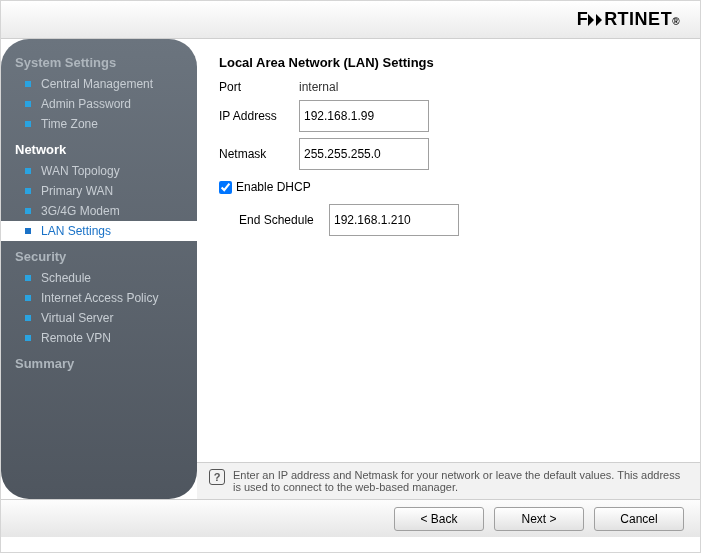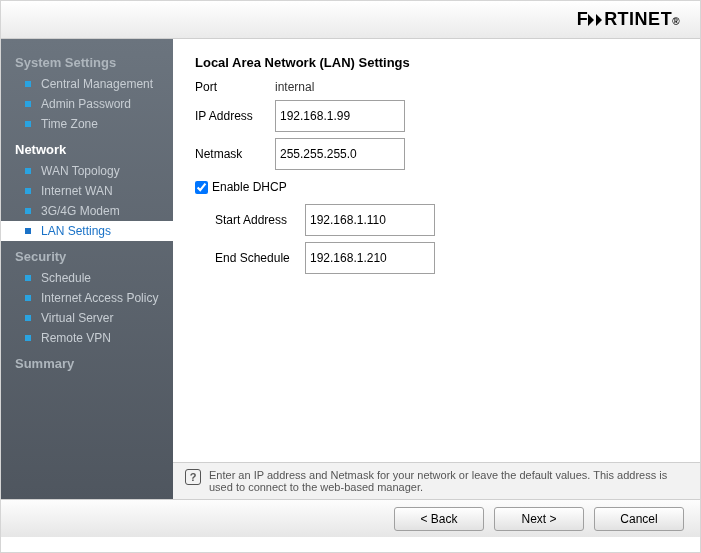--- a/index.html
+++ b/index.html
@@ -36,24 +36,25 @@
     border-left: 6px solid #000;
     vertical-align: middle;
     margin-right: 2px;
   }
   .body-area {
     display: flex;
     height: 460px;
     background: #fff;
   }
   .sidebar {
-    width: 172px;
+    width: 196px;
     background: linear-gradient(to bottom, #6b747e, #4f565f);
     color: #c8ced4;
     padding: 8px 0;
+    border-radius: 28px;
   }
   .group-title {
     font-weight: bold;
     color: #aeb6bd;
     padding: 8px 14px 4px;
     font-size: 13px;
   }
   .group-title.active {
     color: #ffffff;
   }
@@ -193,21 +194,21 @@
       <span>Time Zone</span>
     </div>
 
     <div class="group-title active">Network</div>
     <div class="nav-item">
       <span class="bullet"></span>
       <span>WAN Topology</span>
     </div>
     <div class="nav-item">
       <span class="bullet"></span>
-      <span>Internet WAN</span>
+      <span>Primary WAN</span>
     </div>
     <div class="nav-item">
       <span class="bullet"></span>
       <span>3G/4G Modem</span>
     </div>
     <div class="nav-item selected">
       <span class="bullet"></span>
       <span>LAN Settings</span>
     </div>
 
@@ -251,24 +252,20 @@
       <input type="text" value="255.255.255.0" style="">
     </div>
 
     <div class="dhcp-block">
       <div class="checkbox-row">
         <input type="checkbox" checked="" style="">
         <span>Enable DHCP</span>
       </div>
       <div class="dhcp-fields">
         <div class="form-row">
-          <span class="label">Start Address</span>
-          <input type="text" value="192.168.1.110" style="">
-        </div>
-        <div class="form-row">
           <span class="label">End Schedule</span>
           <input type="text" value="192.168.1.210" style="">
         </div>
       </div>
     </div>
 
     <div class="hint-bar">
       <span class="hint-icon">?</span>
       <span>Enter an IP address and Netmask for your network or leave the default values. This address is used to connect to the web-based manager.</span>
     </div>

